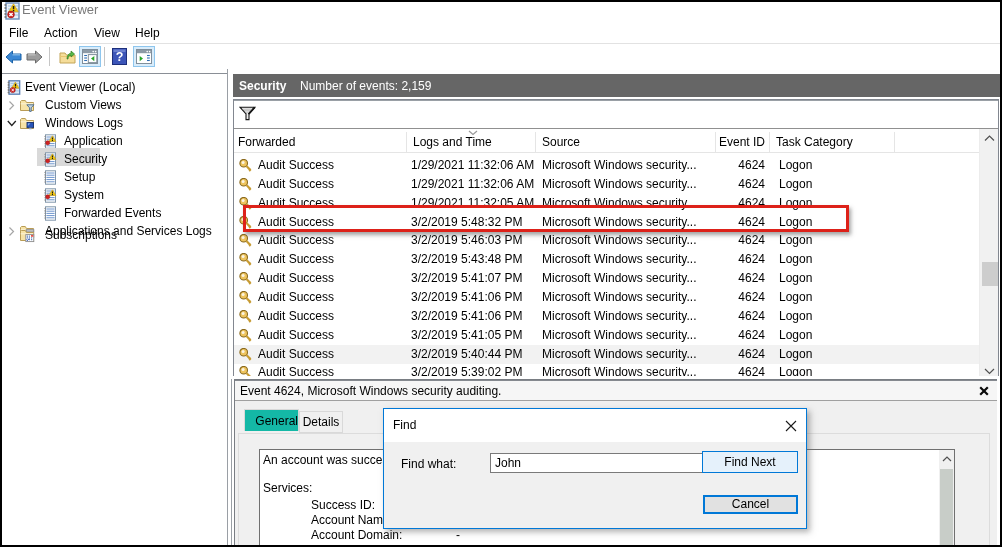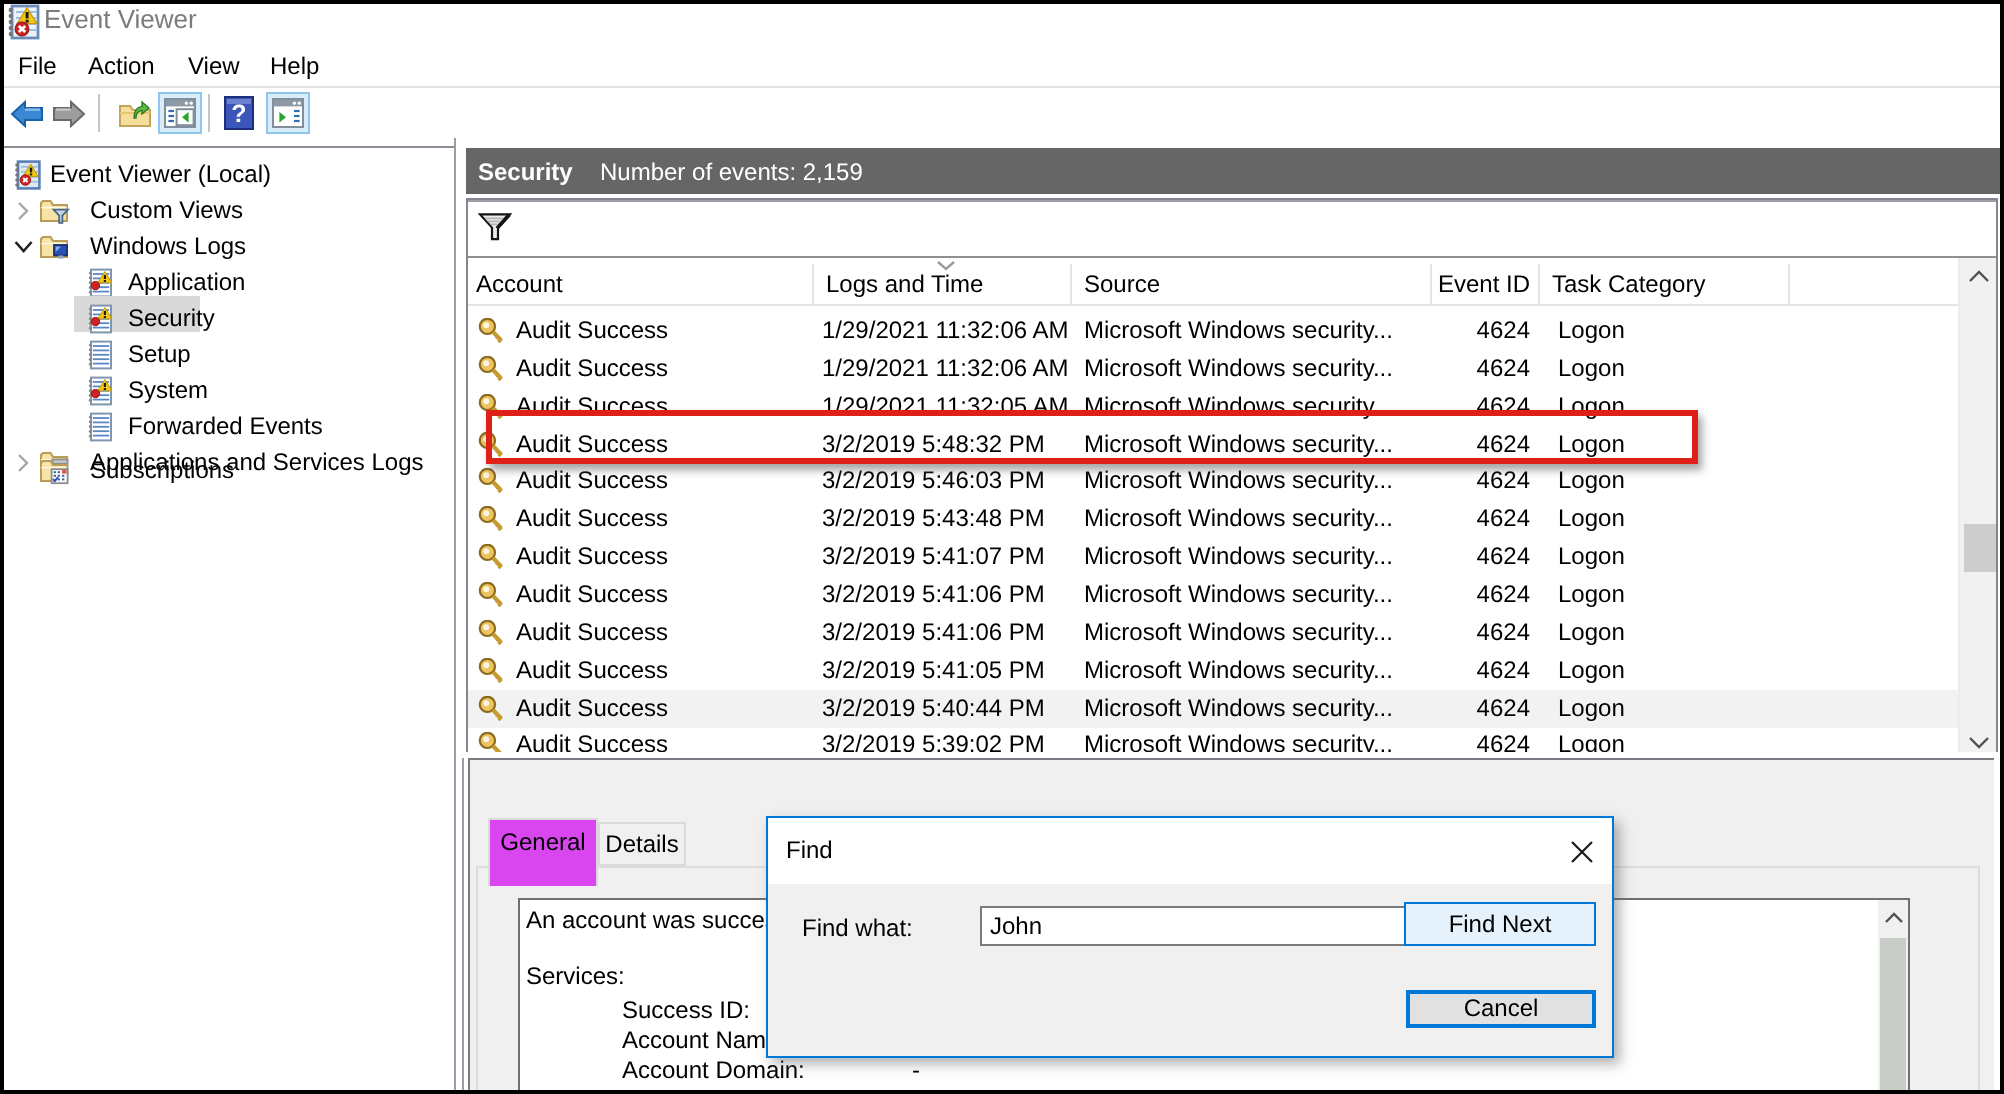--- a/index.html
+++ b/index.html
@@ -287,21 +287,21 @@
   <div class="a" style="left:0;top:0;width:764px;height:29px;border-bottom:1px solid #909090;background:#fff">
         <div class="a" style="left:0;top:0;width:764px;height:1px;background:#9aa0a6"></div>
     <svg class="a" style="left:5px;top:6px" width="17" height="15" viewBox="0 0 17 15">
       <path d="M1 1.2 L16 1.2 L10 7.8 L10 13.6 L7 13.6 L7 7.8 Z" fill="#ececec" stroke="#151515" stroke-width="1.1"></path>
       <path d="M15.6 1.4 L9.5 8.1" stroke="#151515" stroke-width="1.9"></path>
       <path d="M3.5 3.2 L12.5 3.2 M4.8 4.7 L11.2 4.7 M6.2 6.2 L10 6.2" stroke="#b5b5b5" stroke-width=".8"></path>
     </svg>
   </div>
 
   <div class="a" style="left:0;top:29px;width:745px;height:24px;border-bottom:1px solid #e5e5e5;background:#fff">
-    <span class="a" style="left:4px;top:6px">Account</span>
+    <span class="a" style="left:4px;top:6px">Forwarded</span>
     <span class="a" style="left:179px;top:6px">Logs and Time</span>
     <span class="a" style="left:308px;top:6px">Source</span>
     <span class="a" style="left:481px;top:6px;width:50px;text-align:right">Event ID</span>
     <span class="a" style="left:542px;top:6px">Task Category</span>
     <svg class="a" style="left:234px;top:1px" width="10" height="6" viewBox="0 0 10 6">
           <path d="M1 1 L5 4.5 L9 1" fill="none" stroke="#9a9a9a" stroke-width="1.2"></path>
         </svg>
     <div class="a" style="left:172px;top:3px;width:1px;height:21px;background:#e5e5e5"></div>
     <div class="a" style="left:301px;top:3px;width:1px;height:21px;background:#e5e5e5"></div>
     <div class="a" style="left:481px;top:3px;width:1px;height:21px;background:#e5e5e5"></div>
@@ -439,25 +439,32 @@
     <div class="a" style="left:2px;top:133px;width:17px;height:24px;background:#cdcdcd"></div>
     <svg class="a" style="left:4px;top:239px" width="11" height="7" viewBox="0 0 11 7">
           <path d="M1 1 L5.5 5.5 L10 1" fill="none" stroke="#505050" stroke-width="1.2"></path>
         </svg>
   </div>
 </div>
 
 <div class="a" style="left:243px;top:205px;width:606px;height:27px;border:3px solid #dd2119;box-shadow:2px 3px 4px rgba(90,90,90,.55)"></div>
 
 <div class="a" id="bottompane" style="left:234px;top:379px;width:763px;height:166px;background:#f0f0f0;border:1px solid #797d83;border-bottom:none;border-right:none;overflow:hidden">
+  <div class="a" style="left:0;top:0;width:762px;height:21px;background:#f6f6f6;border-bottom:1px solid #a0a0a0">
+        <div class="a" style="left:0;top:0;width:762px;height:1px;background:#85898f"></div>
+    <span class="a" style="left:5px;top:4px">Event 4624, Microsoft Windows security auditing.</span>
+    <svg class="a" style="left:744px;top:6px" width="10" height="10" viewBox="0 0 10 10">
+          <path d="M1.2 1.2 L8.8 8.8 M8.8 1.2 L1.2 8.8" stroke="#0a0a0a" stroke-width="2.2"></path>
+        </svg>
+  </div>
 
   <div class="a" style="left:3px;top:53px;width:752px;height:113px;border:1px solid #dcdcdc;background:#f0f0f0"></div>
 
   <div class="a" style="left:64px;top:31px;width:44px;height:22px;border:1px solid #d9d9d9;background:#f0f0f0;text-align:center;line-height:21px">Details</div>
-  <div class="a" style="left:9px;top:29px;width:55px;height:34px;border:1px solid #d9d9d9;border-bottom:none;background:#d946ef;text-align:center;line-height:23px">General</div>
+  <div class="a" style="left:9px;top:29px;width:55px;height:22px;border:1px solid #d9d9d9;border-bottom:none;background:#14b8a6;text-align:right;line-height:23px">General</div>
 
   <div class="a" style="left:24px;top:69px;width:696px;height:97px;border:1px solid #707070;background:#fff;overflow:hidden">
     <span class="a" style="left:3px;top:3px">An account was successfully logged on.</span>
     <span class="a" style="left:3px;top:31px">Services:</span>
     <span class="a" style="left:51px;top:48px">Success ID:</span>
     <span class="a" style="left:196px;top:48px">SYSTEM</span>
     <span class="a" style="left:51px;top:63px">Account Name:</span>
     <span class="a" style="left:196px;top:63px">WIN-SRV$</span>
     <span class="a" style="left:51px;top:78px">Account Domain:</span>
     <span class="a" style="left:196px;top:78px">-</span>

